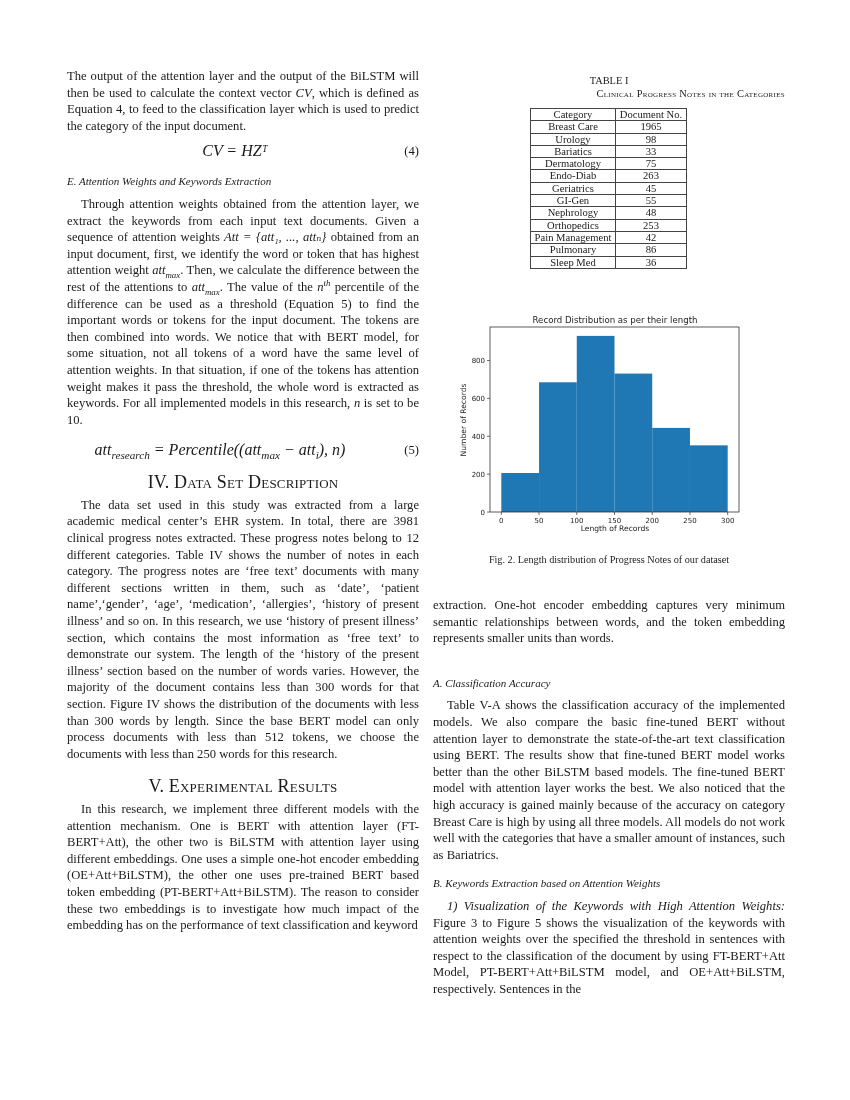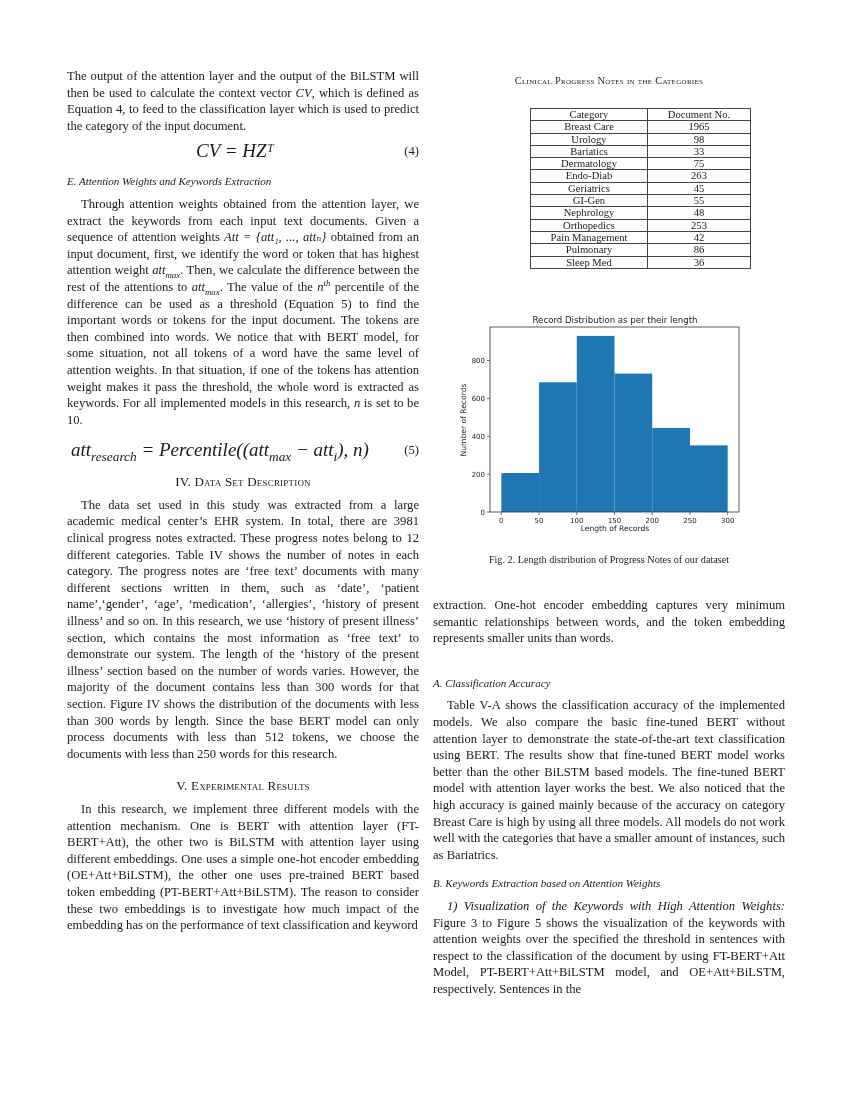--- a/index.html
+++ b/index.html
@@ -6,30 +6,30 @@
   body { width:850px; height:1100px; position:relative; overflow:hidden;
          font-family:"Liberation Serif","DejaVu Serif",serif; color:#1a1a1a; }
   .col { position:absolute; width:352px; font-size:12.6px; line-height:16.6px; }
   .col-left { left:67px; top:68px; }
   .col-right { left:433px; }
   p { margin:0; text-align:justify; }
   p.indent { text-indent:14px; }
   .ital { font-style:italic; }
   .math { font-style:italic; }
   .eq { position:relative; height:20px; margin:9px 0 10px 0; }
-  .eq .body { position:absolute; left:0; right:16px; text-align:center; font-style:italic; font-size:19px; }
+  .eq .body { position:absolute; left:0; right:16px; text-align:center; font-style:italic; font-size:16px; }
   .eq .num { position:absolute; right:0; font-size:12.6px; }
   .subsec { font-style:italic; margin:10px 0 6px 0; font-size:11px; }
-  .sechead { text-align:center; font-variant:small-caps; font-size:13px; margin:8px 0 6px 0; letter-spacing:0.2px; }
+  .sechead { text-align:center; font-variant:small-caps; font-size:18px; margin:8px 0 6px 0; letter-spacing:0.2px; }
 
   
   .tcap { position:absolute; left:433px; width:352px; text-align:center; font-size:10.4px; line-height:13px; }
-  .tcap .t2 { font-variant:small-caps; letter-spacing:0.3px; }
+  .tcap .t2 { font-variant:small-caps; letter-spacing:0.3px;text-align:right; }
   table.data { position:absolute; left:530px; top:108px; border-collapse:collapse; font-size:10.6px; line-height:11.3px; }
-  table.data td, table.data th { border:1px solid #444; padding:0 18px; text-align:center; font-weight:normal; }
+  table.data td, table.data th { border:1px solid #444; padding:0 2px; text-align:center; font-weight:normal; }
   table.data td.cat { width:80px; }
   table.data td.num { width:66px;margin-top:48px; }
 
   
   .chart { position:absolute; left:452px; top:310px; width:300px; height:230px; font-family:"DejaVu Sans","Liberation Sans",sans-serif; }
   .figcap { position:absolute; left:433px; top:554px; width:352px; text-align:center; font-size:10.2px; }
 
   sub, sup { font-size:70%; line-height:0; }
 </style>
 </head>
@@ -53,20 +53,21 @@
   </div>
 
   <div class="sechead">IV. Data Set Description</div>
   <p class="indent">The data set used in this study was extracted from a large academic medical center’s EHR system. In total, there are 3981 clinical progress notes extracted. These progress notes belong to 12 different categories. Table IV shows the number of notes in each category. The progress notes are ‘free text’ documents with many different sections written in them, such as ‘date’, ‘patient name’,‘gender’, ‘age’, ‘medication’, ‘allergies’, ‘history of present illness’ and so on. In this research, we use ‘history of present illness’ section, which contains the most information as ‘free text’ to demonstrate our system. The length of the ‘history of the present illness’ section based on the number of words varies. However, the majority of the document contains less than 300 words for that section. Figure IV shows the distribution of the documents with less than 300 words by length. Since the base BERT model can only process documents with less than 512 tokens, we choose the documents with less than 250 words for this research.</p>
 
   <div class="sechead" style="margin-top:16px;">V. Experimental Results</div>
   <p class="indent">In this research, we implement three different models with the attention mechanism. One is BERT with attention layer (FT-BERT+Att), the other two is BiLSTM with attention layer using different embeddings. One uses a simple one-hot encoder embedding (OE+Att+BiLSTM), the other one uses pre-trained BERT based token embedding (PT-BERT+Att+BiLSTM). The reason to consider these two embeddings is to investigate how much impact of the embedding has on the performance of text classification and keyword</p>
 </div>
 
 <div class="tcap" style="top:74px;">
+  <div>TABLE I</div>
   <div class="t2">Clinical Progress Notes in the Categories</div>
 </div>
 <table class="data">
   <thead>
     <tr>
       <td class="cat">Category</td>
       <td class="num">Document No.</td>
     </tr>
   </thead>
   <tbody id="table-body">

